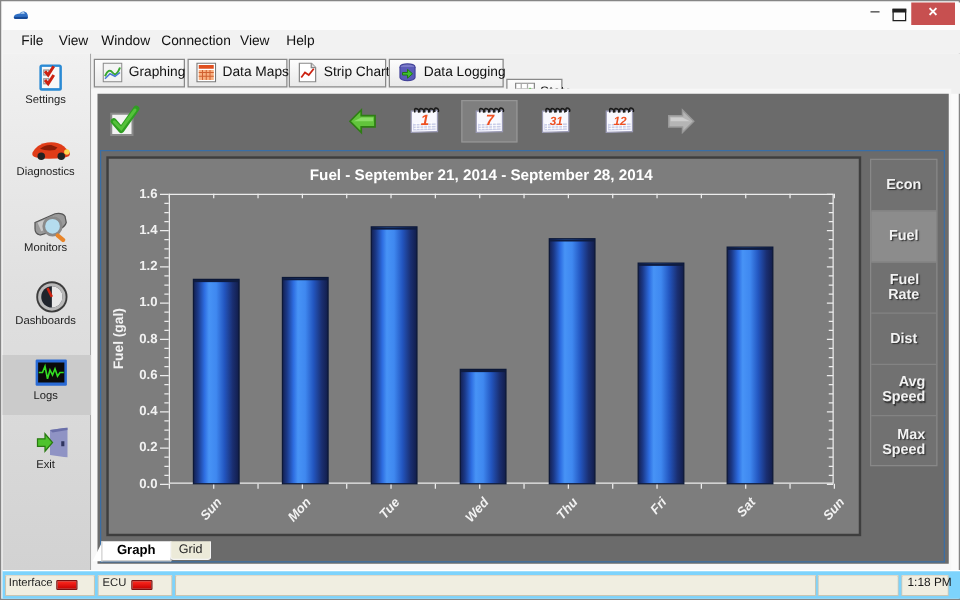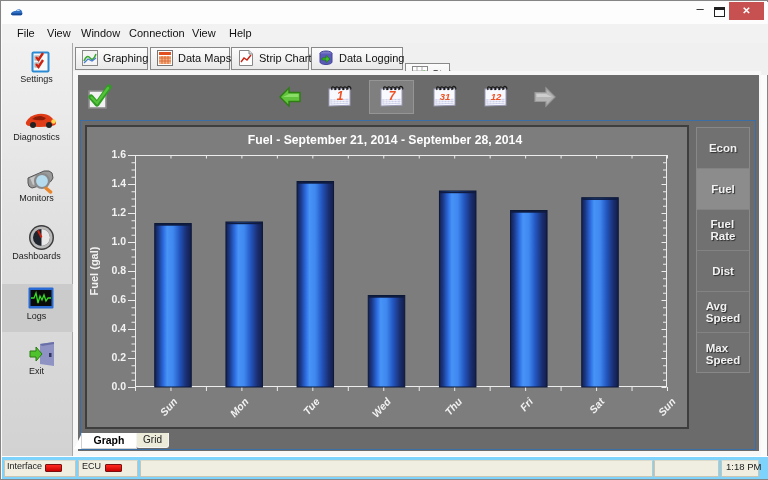--- a/index.html
+++ b/index.html
@@ -30,21 +30,21 @@
 
 #pagewhite { left:72px; top:70px; width:688px; height:385px; background:#f7f7f7; }
 #content { left:77px; top:74px; width:681px; height:376px; background:#6b6b6b; }
 #bluebox { left:2px; top:45px; width:676px; height:330px; border:1px solid #3a6ea5; }
 
 #selbox7 { left:291px; top:5px; width:45px; height:34px; background:#7f7f7f; border:1px solid #959595; }
 
 #chartpanel { left:7px; top:50px; width:604px; height:304px; background:#7d7d7d; border:2px solid #3e3e3e;padding-left:12px; }
 
 #rgroup { position:absolute; left:618px; top:52px; width:54px; height:246px; border:1px solid #888888; background:#717171; }
-.rbtn { position:relative; width:100%; height:41px; border-bottom:1px solid #838383; color:#f2f2f2; font-weight:bold; font-size:11.5px; text-align:left; display:flex; align-items:center; justify-content:center; line-height:12px; text-shadow:1px 1px 1px #2e2e2e; }
+.rbtn { position:relative; width:100%; height:41px; border-bottom:1px solid #838383; color:#f2f2f2; font-weight:bold; font-size:11.5px; text-align:right; display:flex; align-items:center; justify-content:center; line-height:12px; text-shadow:1px 1px 1px #2e2e2e; }
 .rbtn:last-child { border-bottom:none; }
 
 #gtab { left:3px; top:358px; width:56px; height:16px; background:#fff; color:#000; font-weight:bold; font-size:10.5px; text-align:center; line-height:15px; border:1px solid #d0d0d0; border-top:none;}
 #gtabslant { left:-4px; top:358px; width:0; height:0; border-bottom:16px solid #fff; border-left:8px solid transparent; }
 #gridtab { left:58px; top:358px; width:33px; height:15px; background:#ecead9; color:#222; font-size:10px; text-align:center; line-height:14px; border:1px solid #f5f5f5; border-top:none; border-radius:0 0 3px 3px;}
 
 #statusbar { left:1px; top:455px; width:766px; height:23px; background:#7dd3fc; border-top:1px solid #fff; }
 .ssec { position:absolute; top:3px; height:17px; border:1px solid #c9c5b2; border-top-color:#dedacb; background:#f0eee1; border-radius:1px;}
 .led { position:absolute; width:17px; height:8px; background:linear-gradient(#ff2a20,#c80000); border:1px solid #7a1010; border-radius:1px; }
 .sstext { position:absolute; font-size:9px; color:#1a1a1a; top:4px; }

